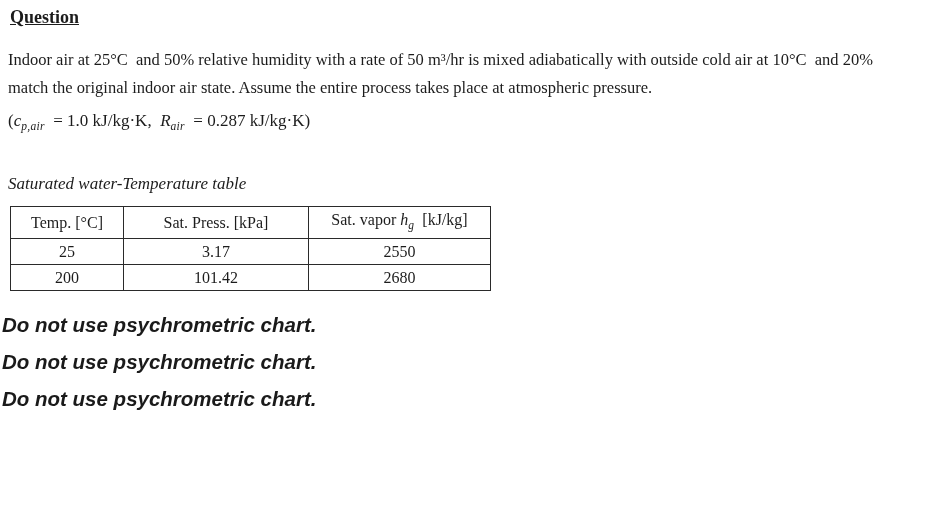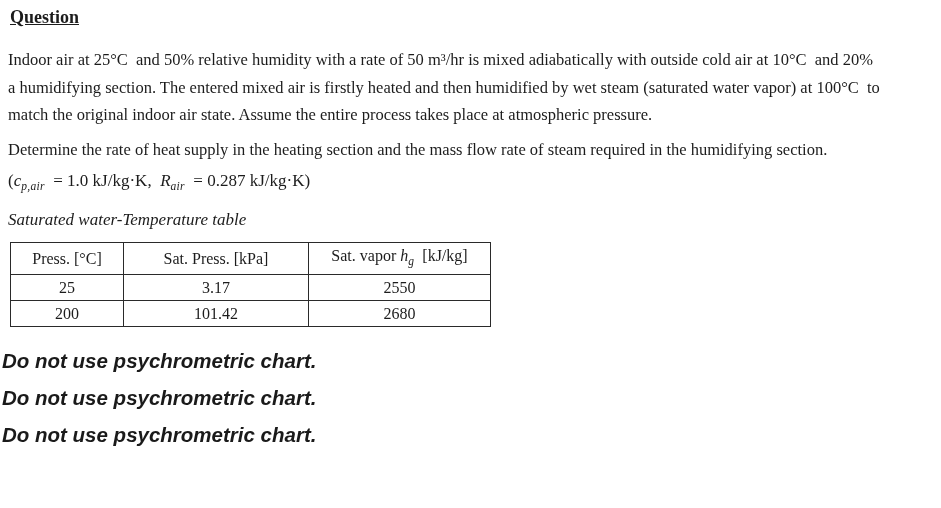--- a/index.html
+++ b/index.html
@@ -50,21 +50,21 @@
     font-style: italic;
   }
   .sub {
     font-style: italic;
     font-size: 11.5px;
     vertical-align: -4px;
     letter-spacing: 0.3px;
     text-align: right;
   }
   .caption {
-    margin-top: 12px;
+    margin-top: 36px;
     font-size: 17px;
     font-style: italic;
     line-height: 21px;
   }
   table.sat-table {
     margin: 12px 0 0 2px;
     border-collapse: collapse;
     table-layout: fixed;
     width: 480px;
   }
@@ -98,41 +98,39 @@
 </style>
 </head>
 <body>
 
 <div class="doc">
 
   <h1 class="heading">Question</h1>
 
   <div class="para">
     <div class="para-line">Indoor air at 25°C&nbsp; and 50% relative humidity with a rate of 50 m³/hr is mixed adiabatically with outside cold air at 10°C&nbsp; and 20%</div>
-    <div class="para-line">a humidifying section. The entered mixed air is firstly heated and then humidified by wet steam (saturated water vapor) at 100°C&nbsp; to</div>
     <div class="para-line">match the original indoor air state. Assume the entire process takes place at atmospheric pressure.</div>
   </div>
 
-  <div class="determine">Determine the rate of heat supply in the heating section and the mass flow rate of steam required in the humidifying section.</div>
 
   <div class="constants">
     <span>(</span><span class="sym">c</span><span class="sub">p,air</span><span>&nbsp; = 1.0 kJ/kg·K,&nbsp; </span><span class="sym">R</span><span class="sub">air</span><span>&nbsp; = 0.287 kJ/kg·K)</span>
   </div>
 
   <div class="caption">Saturated water-Temperature table</div>
 
   <table class="sat-table">
     <colgroup>
         <col class="c1">
         <col class="c2">
         <col class="c3">
       </colgroup>
     <thead>
       <tr>
-        <th>Press. [°C]</th>
+        <th>Temp. [°C]</th>
         <th>Sat. Press. [kPa]</th>
         <th><span>Sat. vapor&nbsp;</span><span class="sym">h</span><span class="sub">g</span><span>&nbsp; [kJ/kg]</span></th>
       </tr>
     </thead>
     <tbody>
       <tr>
         <td>25</td>
         <td>3.17</td>
         <td>2550</td>
       </tr>

